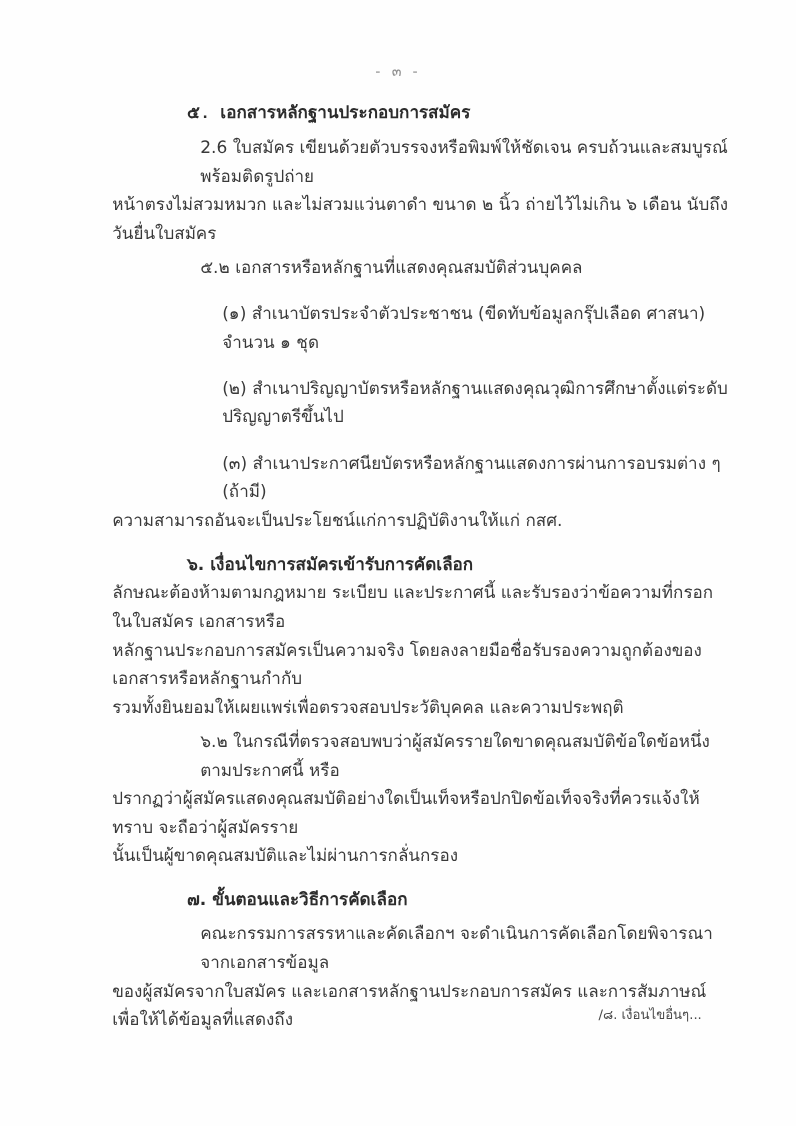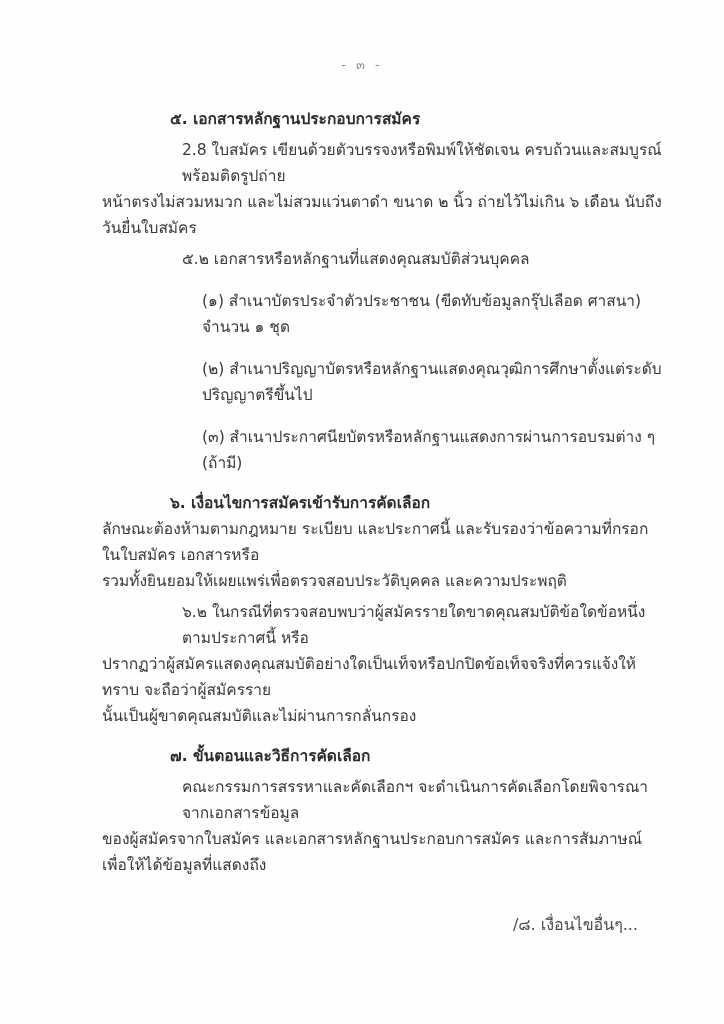--- a/index.html
+++ b/index.html
@@ -42,57 +42,60 @@
   .line {
     min-height: 26px;
   }
   .line-head {
     font-weight: bold;
     color: #2c2c2c;
     padding-left: 68px;
     margin-top: 14px;
   }
   .doc-body .line-head:first-child {
-    margin-top: 16px;
+    margin-top: 0;
+    font-family: Liberation Mono, monospace;
   }
   .line-para {
     padding-left: 80px;
     margin-top: 5px;
   }
   .line-item {
     padding-left: 100px;
     margin-top: 16px;
   }
   .line-cont {
     padding-left: 0;
   }
   .footer-note {
     position: absolute;
     top: 912px;
     right: 86px;
-    font-size: 16px;
+    font-size: 12px;
     color: #4a4a4a;
   }
 </style>
 </head>
 <body>
 
 <div class="page">
   <div class="page-number">- ๓ -</div>
 
   <div class="doc-body" id="doc-body">
       <div class="line line-head">๕. เอกสารหลักฐานประกอบการสมัคร</div>
-      <div class="line line-para">2.8 ใบสมัคร เขียนด้วยตัวบรรจงหรือพิมพ์ให้ชัดเจน ครบถ้วนและสมบูรณ์ พร้อมติดรูปถ่าย</div>
+      <div class="line line-para">2.6 ใบสมัคร เขียนด้วยตัวบรรจงหรือพิมพ์ให้ชัดเจน ครบถ้วนและสมบูรณ์ พร้อมติดรูปถ่าย</div>
       <div class="line line-cont">หน้าตรงไม่สวมหมวก และไม่สวมแว่นตาดำ ขนาด ๒ นิ้ว ถ่ายไว้ไม่เกิน ๖ เดือน นับถึงวันยื่นใบสมัคร</div>
       <div class="line line-para">๕.๒ เอกสารหรือหลักฐานที่แสดงคุณสมบัติส่วนบุคคล</div>
       <div class="line line-item">(๑) สำเนาบัตรประจำตัวประชาชน (ขีดทับข้อมูลกรุ๊ปเลือด ศาสนา) จำนวน ๑ ชุด</div>
       <div class="line line-item">(๒) สำเนาปริญญาบัตรหรือหลักฐานแสดงคุณวุฒิการศึกษาตั้งแต่ระดับปริญญาตรีขึ้นไป</div>
       <div class="line line-item">(๓) สำเนาประกาศนียบัตรหรือหลักฐานแสดงการผ่านการอบรมต่าง ๆ (ถ้ามี)</div>
+      <div class="line line-cont">ความสามารถอันจะเป็นประโยชน์แก่การปฏิบัติงานให้แก่ กสศ.</div>
       <div class="line line-head">๖. เงื่อนไขการสมัครเข้ารับการคัดเลือก</div>
       <div class="line line-cont">ลักษณะต้องห้ามตามกฎหมาย ระเบียบ และประกาศนี้ และรับรองว่าข้อความที่กรอกในใบสมัคร เอกสารหรือ</div>
+      <div class="line line-cont">หลักฐานประกอบการสมัครเป็นความจริง โดยลงลายมือชื่อรับรองความถูกต้องของเอกสารหรือหลักฐานกำกับ</div>
       <div class="line line-cont">รวมทั้งยินยอมให้เผยแพร่เพื่อตรวจสอบประวัติบุคคล และความประพฤติ</div>
       <div class="line line-para">๖.๒ ในกรณีที่ตรวจสอบพบว่าผู้สมัครรายใดขาดคุณสมบัติข้อใดข้อหนึ่งตามประกาศนี้ หรือ</div>
       <div class="line line-cont">ปรากฏว่าผู้สมัครแสดงคุณสมบัติอย่างใดเป็นเท็จหรือปกปิดข้อเท็จจริงที่ควรแจ้งให้ทราบ จะถือว่าผู้สมัครราย</div>
       <div class="line line-cont">นั้นเป็นผู้ขาดคุณสมบัติและไม่ผ่านการกลั่นกรอง</div>
       <div class="line line-head">๗. ขั้นตอนและวิธีการคัดเลือก</div>
       <div class="line line-para">คณะกรรมการสรรหาและคัดเลือกฯ จะดำเนินการคัดเลือกโดยพิจารณาจากเอกสารข้อมูล</div>
       <div class="line line-cont">ของผู้สมัครจากใบสมัคร และเอกสารหลักฐานประกอบการสมัคร และการสัมภาษณ์ เพื่อให้ได้ข้อมูลที่แสดงถึง</div>
     </div>
 
   <div class="footer-note">/๘. เงื่อนไขอื่นๆ...</div>

